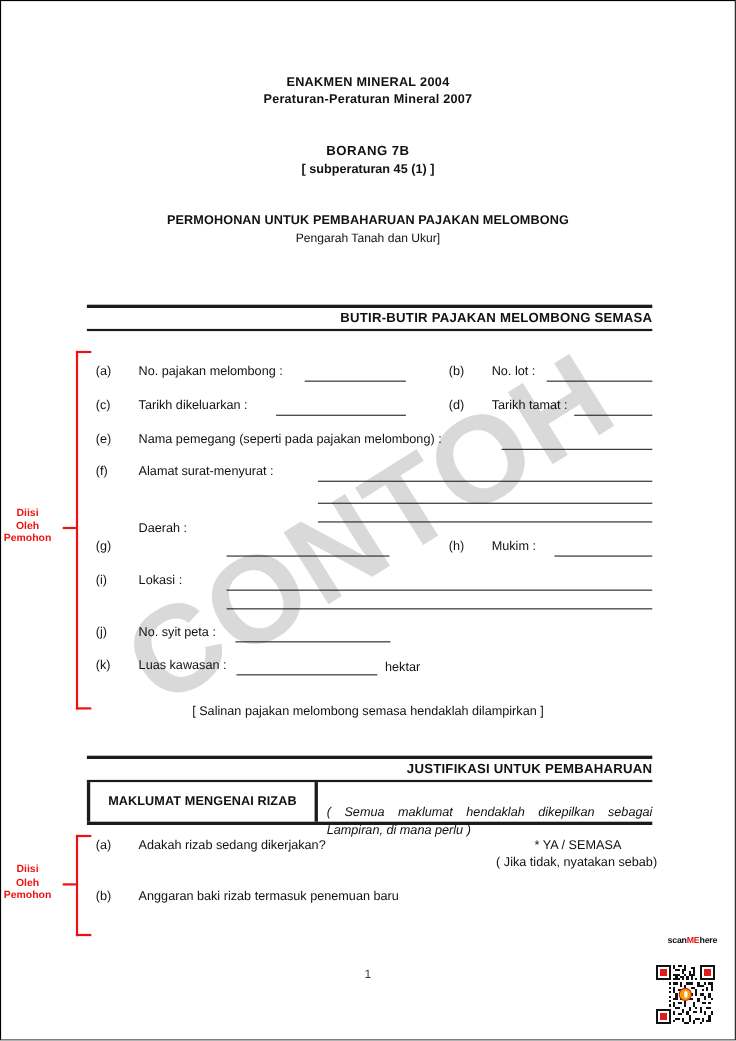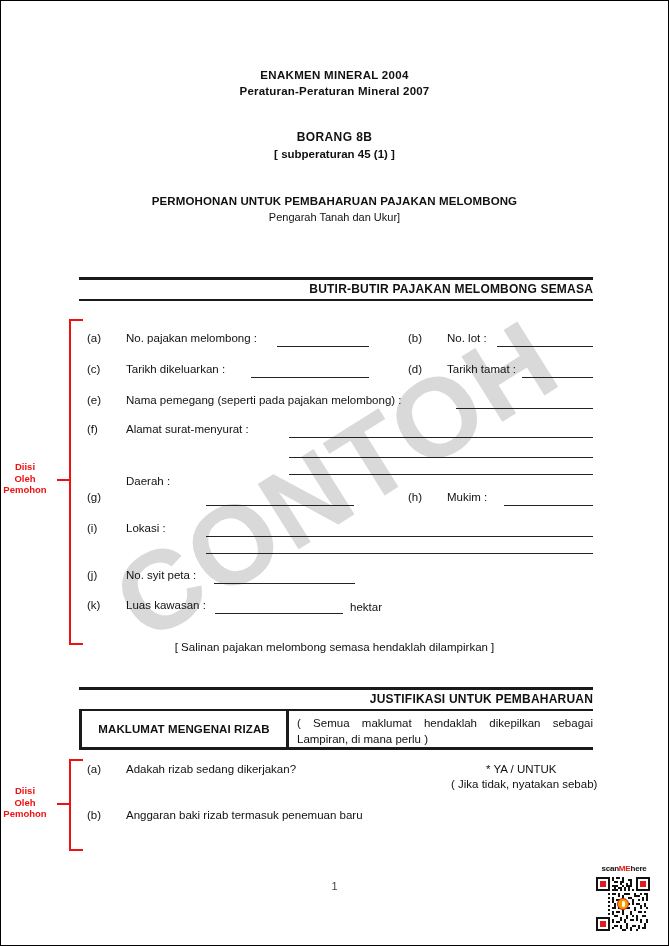--- a/index.html
+++ b/index.html
@@ -181,24 +181,25 @@
     justify-content: center;
   }
   .rizab-left span {
     font-size: 11.5px;
     font-weight: bold;
     letter-spacing: 0.1px;
   }
   .rizab-right {
     position: absolute;
     left: 218px;
-    top: 4px;
+    top: 20px;
     width: 296px;
     font-size: 11.5px;
     line-height: 16px;
+    font-style: italic;
   }
   .rizab-right .justify-line {
     display: block;
     text-align: justify;
     text-align-last: justify;
   }
 
   
   .page-number {
     position: absolute;
@@ -213,23 +214,23 @@
     position: absolute;
     right: 16px;
     bottom: 14px;
     width: 56px;
     z-index: 4;
   }
   .qr-caption {
     font-size: 8px;
     font-weight: bold;
     letter-spacing: -0.2px;
-    text-align: center;
+    text-align: right;
     line-height: 9px;
-    margin-bottom: 4px;
+    margin-bottom: 18px;
   }
   .qr-caption .scan { color: #111111; }
   .qr-caption .me { color: #e01b1b; }
   .qr-caption .here { color: #111111; }
   .qr-code {
     position: relative;
     width: 54px;
     height: 54px;
     background: #ffffff;
   }
@@ -263,21 +264,21 @@
 
 <div class="page">
 
   <div class="watermark">
     <div class="watermark-text">CONTOH</div>
   </div>
 
   <div class="title-block layer">
     <div class="t-enakmen">ENAKMEN MINERAL 2004</div>
     <div class="t-peraturan">Peraturan-Peraturan Mineral 2007</div>
-    <div class="t-borang">BORANG 8B</div>
+    <div class="t-borang">BORANG 7B</div>
     <div class="t-subperaturan">[ subperaturan 45 (1) ]</div>
     <div class="t-permohonan">PERMOHONAN UNTUK PEMBAHARUAN PAJAKAN MELOMBONG</div>
     <div class="t-note">Pengarah Tanah dan Ukur]</div>
   </div>
 
   <div class="section-band layer" style="top:276px;">
     <div class="band-rule-top"></div>
     <div class="band-label">BUTIR-BUTIR PAJAKAN MELOMBONG SEMASA</div>
     <div class="band-rule-bot"></div>
   </div>
@@ -362,21 +363,21 @@
   <div class="bracket" style="left:68px; top:758px; width:12px; height:88px;"></div>
   <div class="bracket-tick" style="left:56px; top:802px;"></div>
   <div class="bracket-label" style="left:-12px; top:784px;">
     <div>Diisi</div>
     <div>Oleh</div>
     <div>Pemohon</div>
   </div>
 
   <div class="tag layer" style="left:86px; top:762px;">(a)</div>
   <div class="lbl layer" style="left:125px; top:762px;">Adakah rizab sedang dikerjakan?</div>
-  <div class="lbl layer" style="left:485px; top:762px;">* YA / UNTUK</div>
+  <div class="lbl layer" style="left:485px; top:762px;">* YA / SEMASA</div>
   <div class="lbl layer" style="left:450px; top:777px;">( Jika tidak, nyatakan sebab)</div>
 
   <div class="tag layer" style="left:86px; top:808px;">(b)</div>
   <div class="lbl layer" style="left:125px; top:808px;">Anggaran baki rizab termasuk penemuan baru</div>
 
   <div class="page-number layer" style="top:879px;">1</div>
 
   <div class="qr-wrap">
     <div class="qr-caption">
       <span class="scan">scan</span><span class="me">ME</span><span class="here">here</span>

